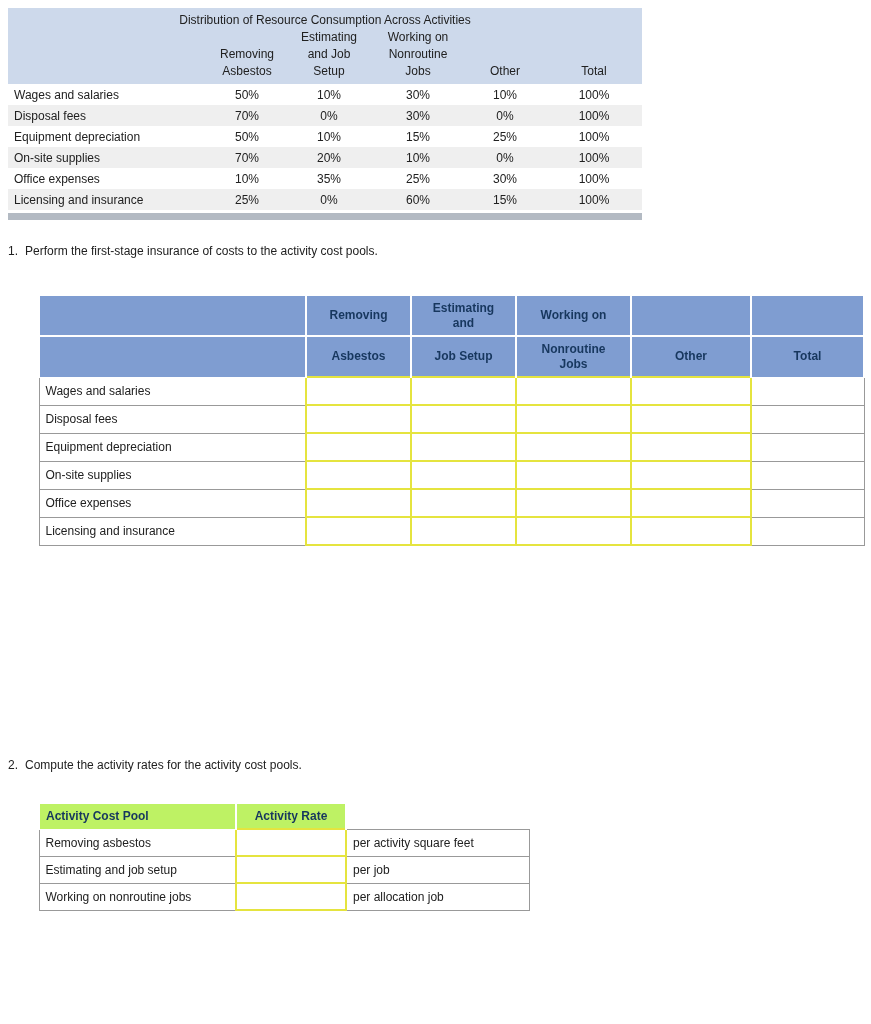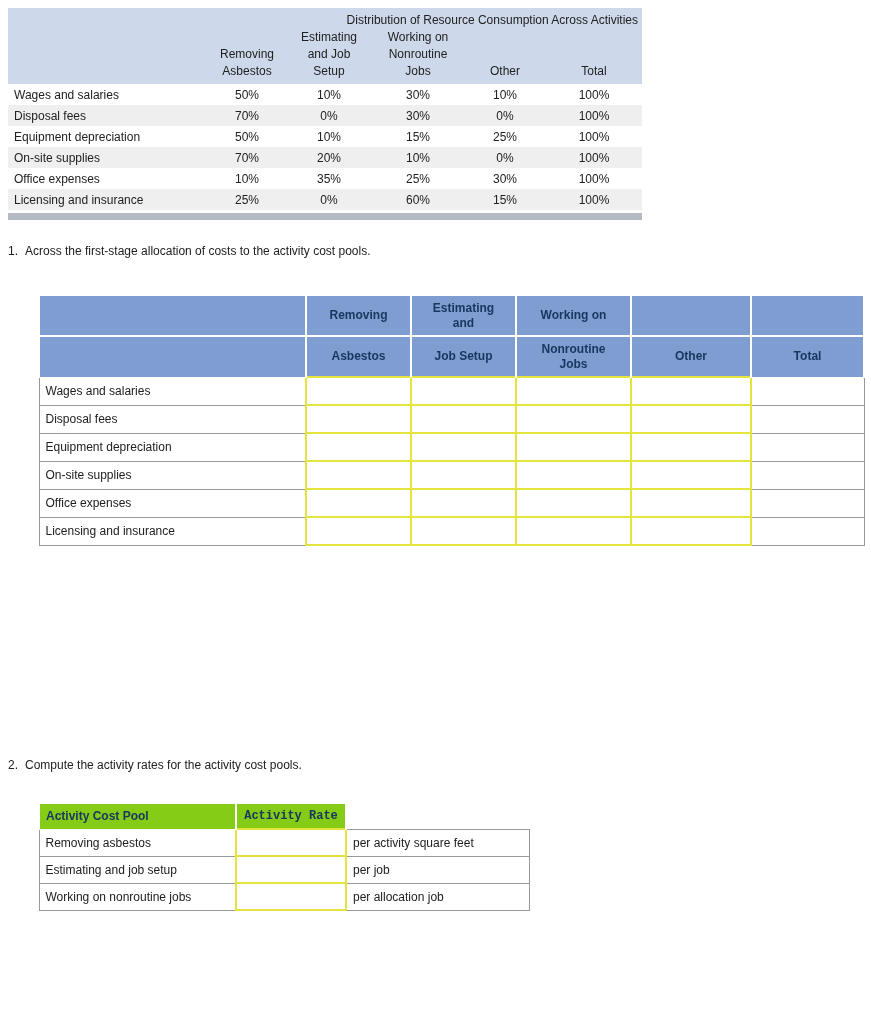--- a/index.html
+++ b/index.html
@@ -13,21 +13,21 @@
 
   
   .dist-table { border-collapse: collapse; table-layout: fixed; width: 634px; }
   .dist-table col.dc0 { width: 200px; }
   .dist-table col.dc1 { width: 78px; }
   .dist-table col.dc2 { width: 86px; }
   .dist-table col.dc3 { width: 92px; }
   .dist-table col.dc4 { width: 82px; }
   .dist-table col.dc5 { width: 96px; }
   .dist-title td {
-    background: #cdd9eb; text-align: right; padding: 5px 4px 2px; height: 16px;
+    background: #cdd9eb; text-align: center; padding: 5px 4px 2px; height: 16px;
   }
   .dist-head th {
     background: #cdd9eb; font-weight: normal; text-align: center;
     vertical-align: bottom; white-space: pre-line; line-height: 17px;
     padding: 0 4px 4px; height: 55px;
   }
   .dist-body td { height: 21px; padding: 0 6px; background: #ffffff; }
   .dist-body tr:nth-child(even) td { background: #efefef; }
   .dist-body td.lbl { text-align: left; }
   .dist-body td.val { text-align: center; }
@@ -63,26 +63,26 @@
   .alloc-table td.lbl { text-align: left; }
   .alloc-table td.input-cell { border: 2px solid #e5e43f; }
   .alloc-table td.total-cell { border-top: 3px solid #000; border-bottom: 3px solid #000; }
 
   
   .rates-table { border-collapse: collapse; table-layout: fixed; margin: 30px 0 0 30px; width: 490px; }
   .rates-table col.rc0 { width: 197px; }
   .rates-table col.rc1 { width: 110px; }
   .rates-table col.rc2 { width: 183px; }
   .rates-table th {
-    background: #84cc16; color: #17375e; font-weight: bold;
+    background: #bef264; color: #17375e; font-weight: bold;
     border: 2px solid #fff; border-bottom-width: 1px;
     height: 26px; padding: 2px 6px; vertical-align: middle;
   }
   .rates-table th.h-pool { text-align: left; }
-  .rates-table th.h-rate { text-align: center; font-family: Liberation Mono, monospace; }
+  .rates-table th.h-rate { text-align: center; }
   .rates-table th.ghost { background: transparent; border: none; }
   .rates-table td {
     border: 1px solid #999; background: #fff;
     height: 27px; padding: 2px 6px; text-align: left;
   }
   .rates-table td.input-cell { border: 2px solid #e5e43f; }
 </style>
 </head>
 <body>
 
@@ -162,21 +162,21 @@
         <td class="val">0%</td>
         <td class="val">60%</td>
         <td class="val">15%</td>
         <td class="val">100%</td>
       </tr>
     </tbody>
   </table>
   <div class="dist-bar"></div>
 
 
-  <p class="question"><span class="qnum">1.</span><span>Across the first-stage allocation of costs to the activity cost pools.</span></p>
+  <p class="question"><span class="qnum">1.</span><span>Perform the first-stage insurance of costs to the activity cost pools.</span></p>
 
   <table class="alloc-table">
     <colgroup>
       <col class="ac0">
         <col class="ac1">
         <col class="ac2">
         <col class="ac3">
         <col class="ac4">
         <col class="ac5">
     </colgroup>

